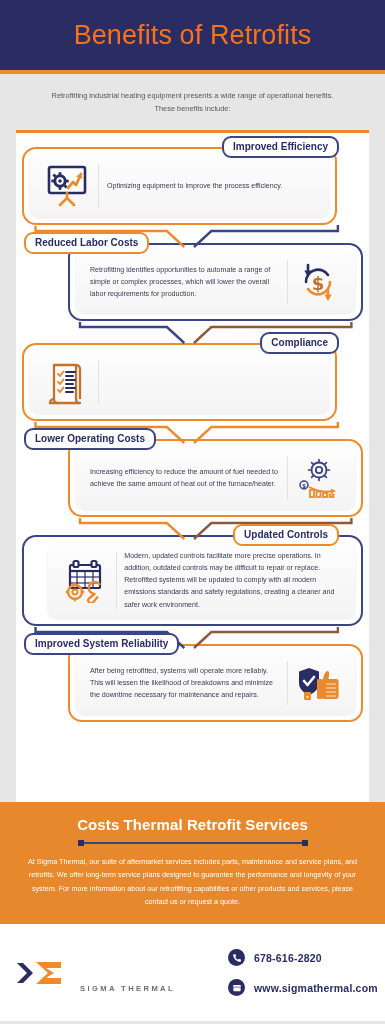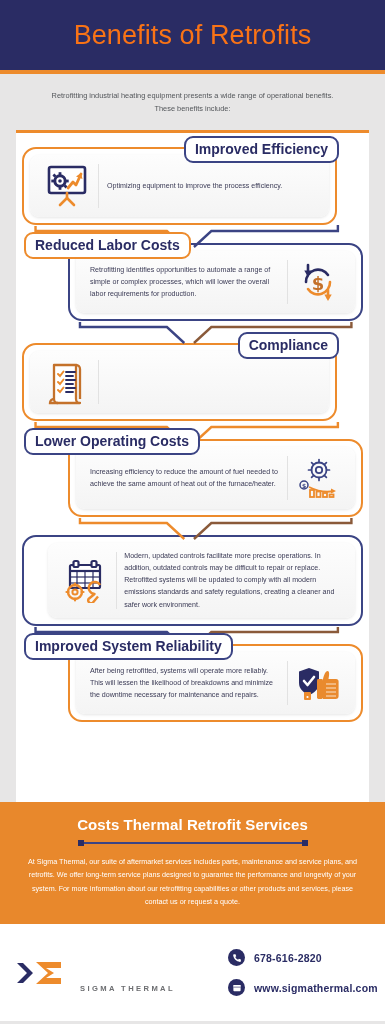--- a/index.html
+++ b/index.html
@@ -87,21 +87,21 @@
   .card-inner.rev .divider-v { order: 2; }
   .card-inner.rev .icon-cell { order: 3; }
 
   
   .tag {
     position: absolute;
     top: -11px;
     background: #ffffff;
     border-radius: 9px;
     padding: 3.5px 9px;
-    font-size: 14px;
+    font-size: 10px;
     font-weight: bold;
     white-space: nowrap;
     z-index: 6;
   }
   .tag.navy   { border: 2px solid #3b4484; color: #2a2c64; }
   .tag.orange { border: 2px solid #ed8b2c; color: #2a2c64; }
   .tag.right  { right: 24px; }
   .tag.left   { left: 2px; }
 
   
@@ -307,20 +307,21 @@
           <div class="card-text">Increasing efficiency to reduce the amount of fuel needed to achieve the same amount of heat out of the furnace/heater.</div>
         </div>
       </div>
       <svg class="connector" style="top:100%;height:24px;" viewBox="0 0 353 24" preserveAspectRatio="none">
         <path d="M60 1 L60 6 L150 6 L168 22" fill="none" stroke="#ed8b2c" stroke-width="2.5"></path>
         <path d="M341 1 L341 6 L196 6 L178 22" fill="none" stroke="#8a5a3a" stroke-width="2.5"></path>
       </svg>
     </div>
 
     <div class="card-wrap" style="margin-top:18px;margin-bottom:7px;">
+      <div class="tag orange right">Updated Controls</div>
       <div class="card navy" style="padding-left:24px;">
         <div class="card-inner">
           <div class="icon-cell">
             <svg width="46" height="46" viewBox="0 0 46 46">
               <rect x="8" y="8" width="30" height="23" rx="1.5" fill="#fff" stroke="#2a2c64" stroke-width="2.2"></rect>
               <line x1="8" y1="14" x2="38" y2="14" stroke="#2a2c64" stroke-width="2.2"></line>
               <g stroke="#2a2c64" stroke-width="1.2">
                 <line x1="15" y1="14" x2="15" y2="31"></line>
                   <line x1="23" y1="14" x2="23" y2="31"></line>
                   <line x1="31" y1="14" x2="31" y2="31"></line>

